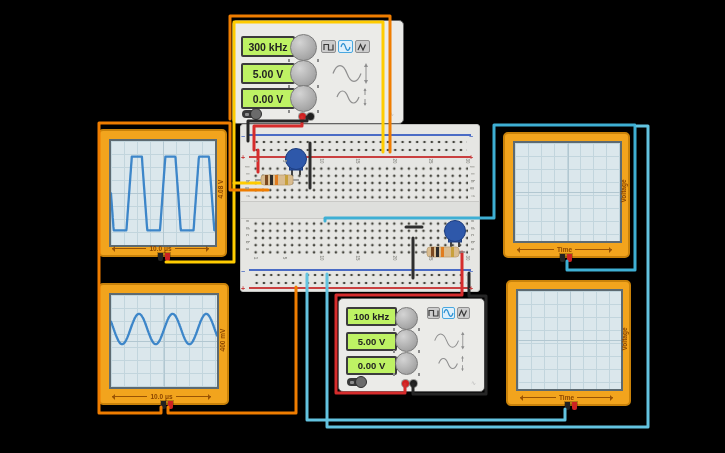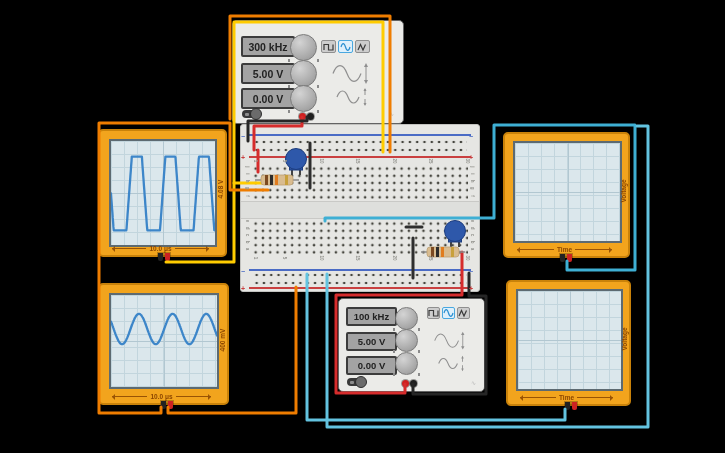--- a/index.html
+++ b/index.html
@@ -16,21 +16,21 @@
   .dots-rail-bot{left:12px;width:214px;top:146px;height:15px;background-size:7.31px 8px;}
   .dots-main-top{left:11px;width:216px;top:40px;height:34px;background-size:7.31px 7.2px;}
   .dots-main-bot{left:11px;width:216px;top:95px;height:34px;background-size:7.31px 7.2px;}
   .channel{position:absolute;left:0;right:0;top:76px;height:18px;background:#dedfdc;
            box-shadow:inset 0 1px 0 #c9c9c6, inset 0 -1px 0 #c9c9c6;}
 
   
   .fg{position:absolute;background:#ebebe8;border:1.5px solid #636363;border-radius:5px;z-index:10;}
   .fg1{left:232px;top:20px;width:170px;height:102px;}
   .fg2{left:338px;top:298px;width:145px;height:92px;}
-  .display{position:absolute;background:#a3a3a3;border:2px solid #3c3c3c;border-radius:2px;
+  .display{position:absolute;background:#bef264;border:2px solid #3c3c3c;border-radius:2px;
            display:flex;align-items:center;justify-content:center;font-weight:bold;color:#222;}
   .fg1 .display{left:8px;width:50px;height:17px;font-size:10.5px;}
   .fg1 .d1{top:15px}.fg1 .d2{top:42px}.fg1 .d3{top:67px}
   .fg2 .display{left:7px;width:47px;height:15px;font-size:9.5px;}
   .fg2 .d1{top:8px}.fg2 .d2{top:33px}.fg2 .d3{top:57px}
   .knob{position:absolute;border-radius:50%;border:1px solid #7b7b7b;
         background:radial-gradient(circle at 35% 30%,#d4d4d4,#a9a9a9 65%,#8e8e8e);}
   .knob::before,.knob::after{content:"";position:absolute;bottom:-2px;width:2px;height:3px;background:#8a8a8a;}
   .knob::before{left:-3px}.knob::after{right:-3px}
   .fg1 .knob{width:25px;height:25px;left:57px;}

